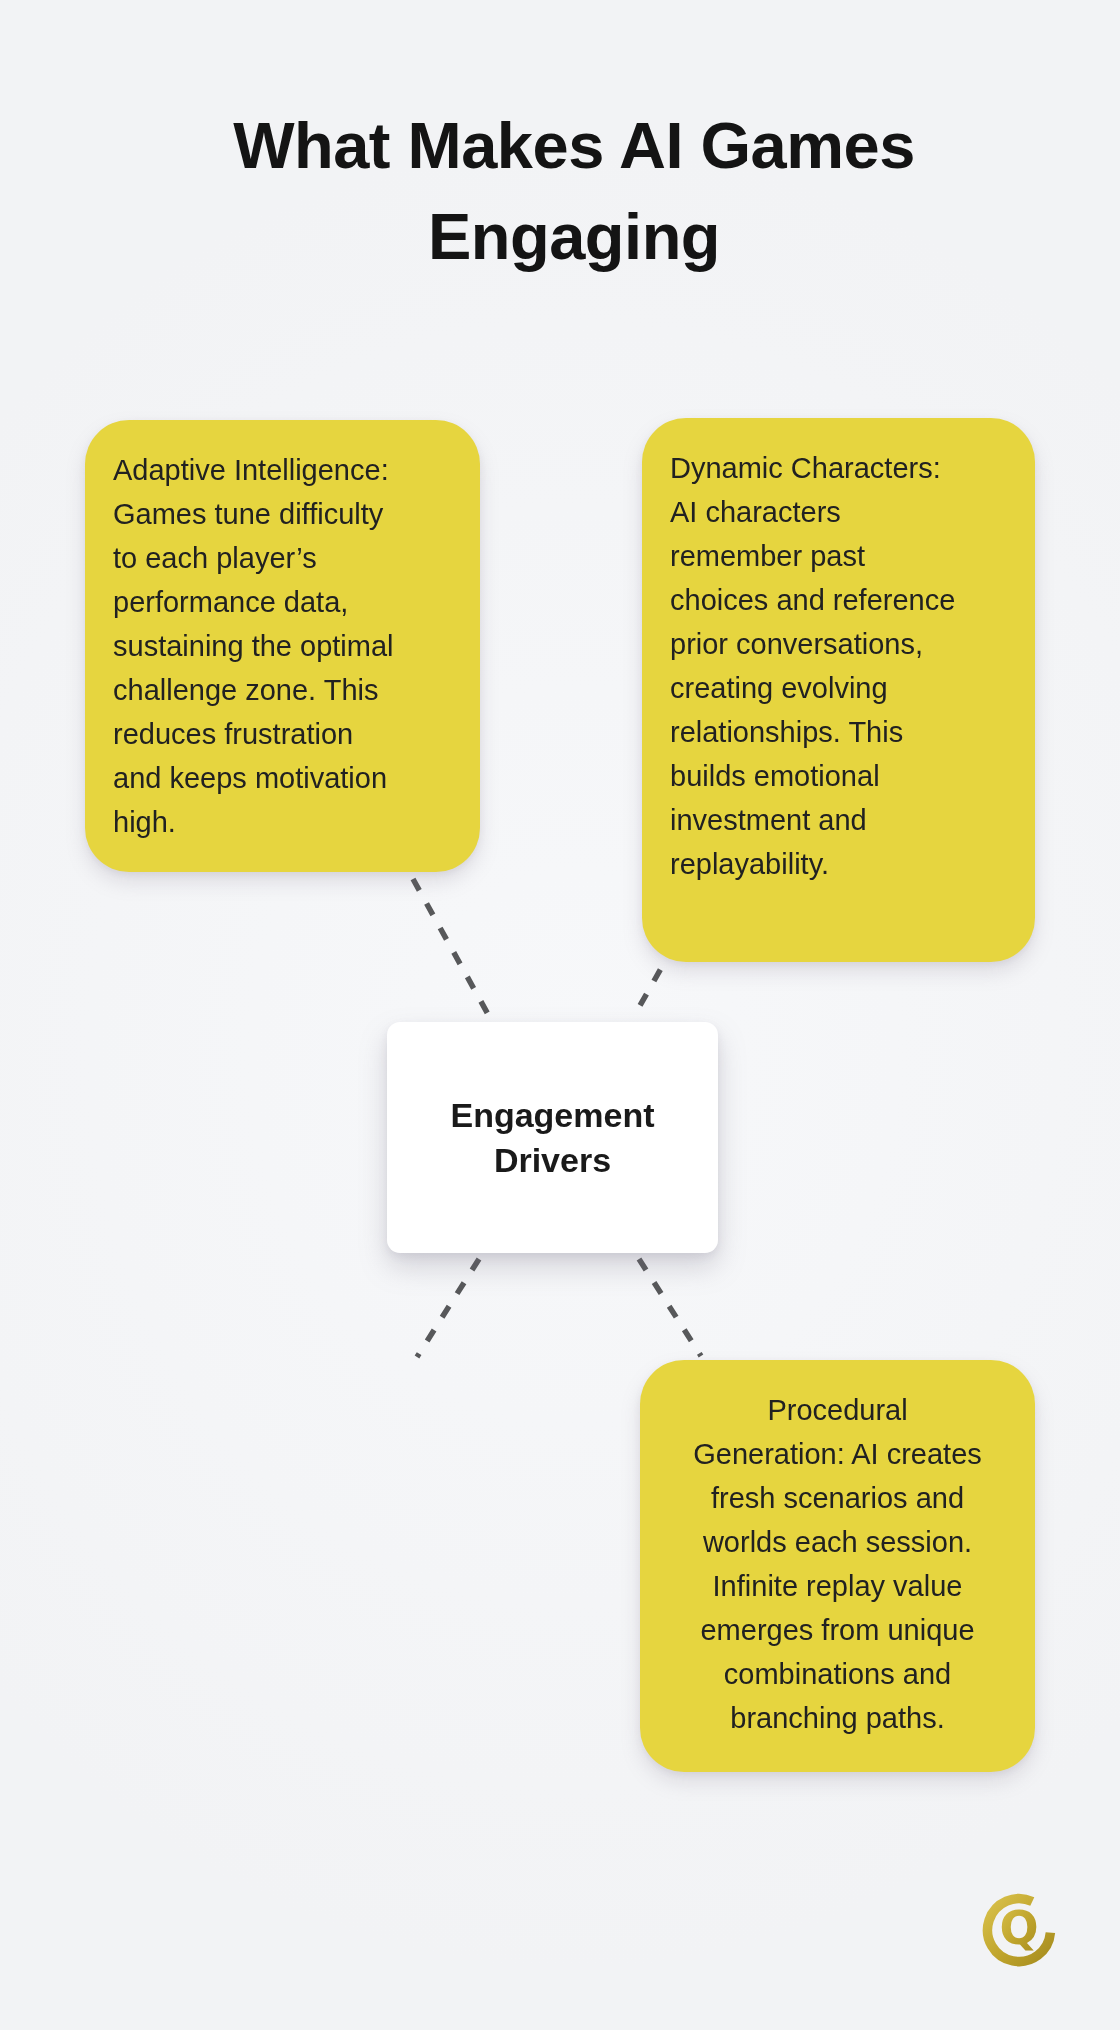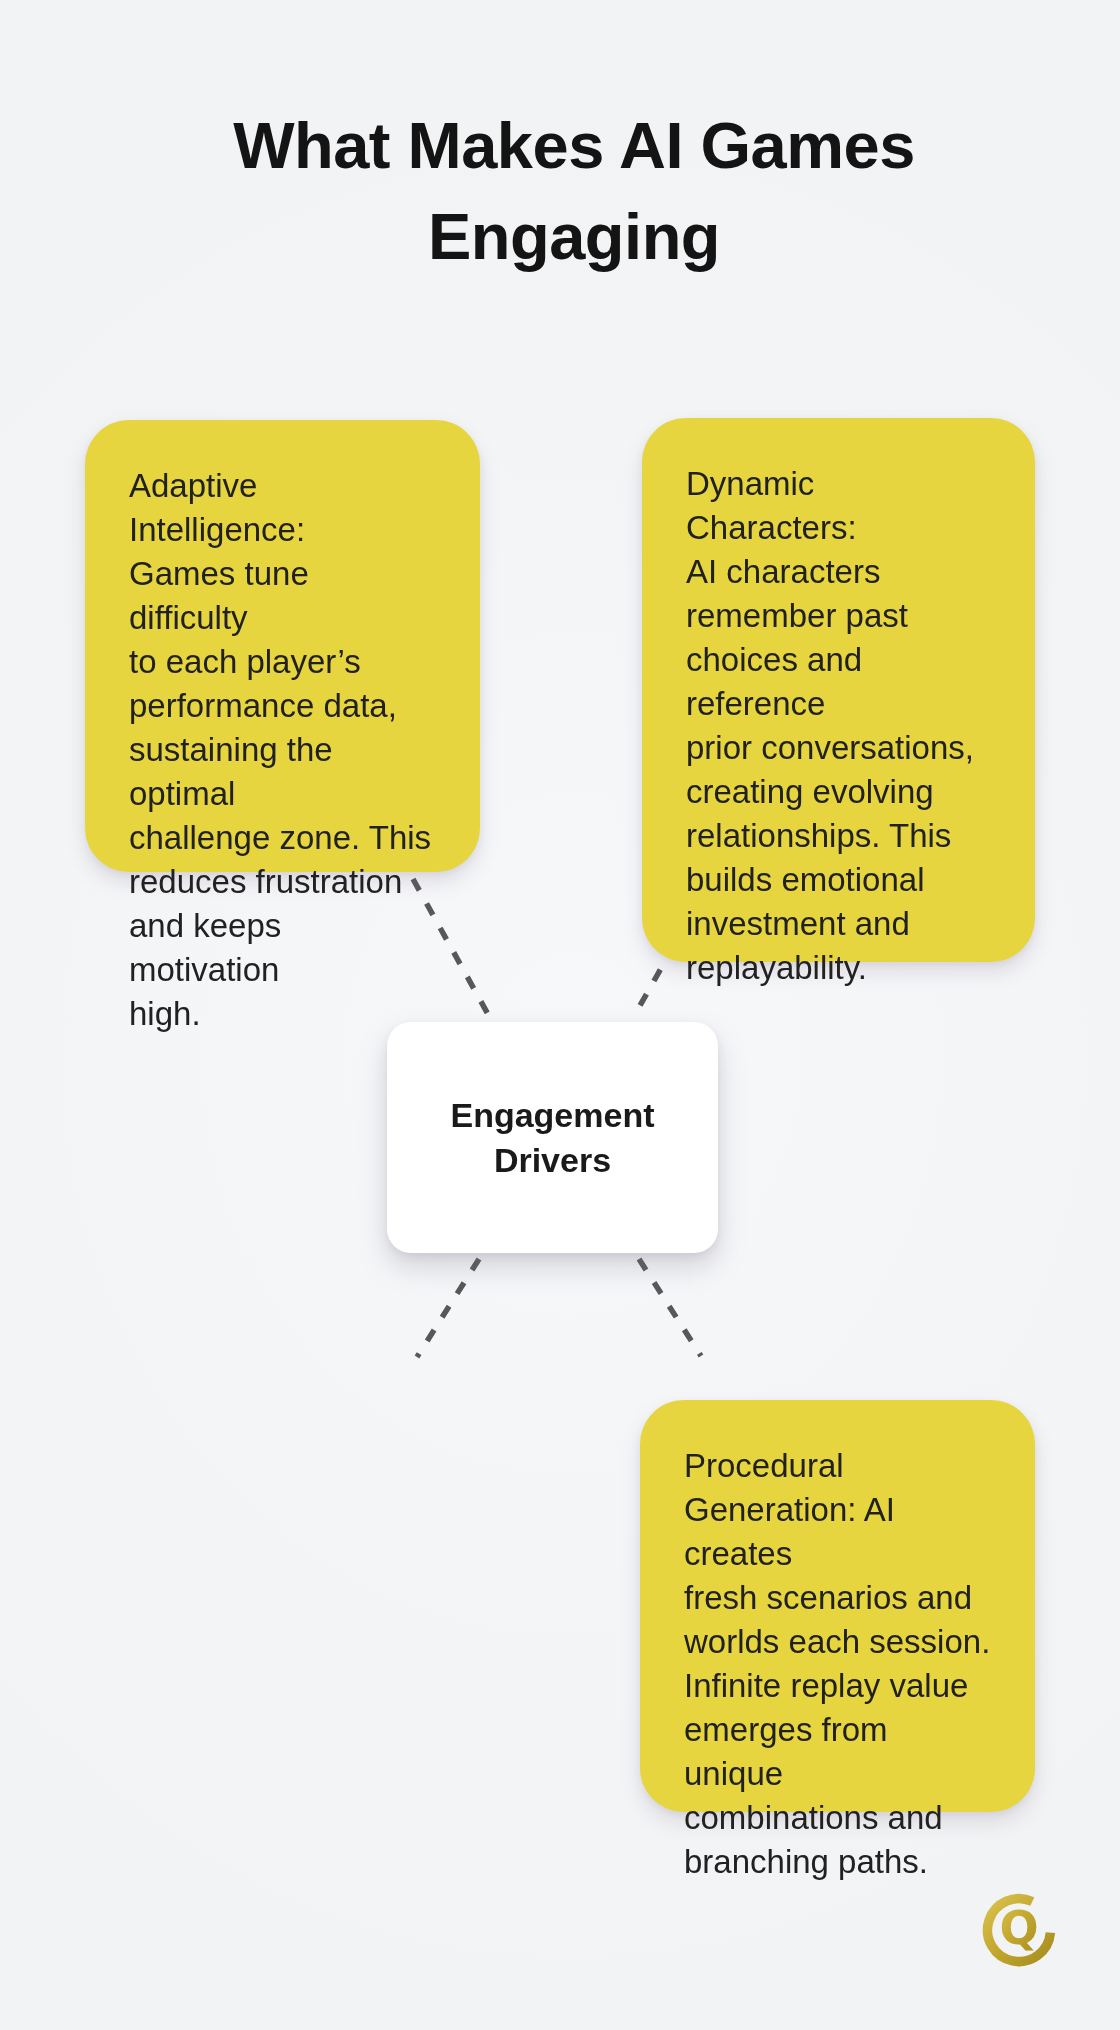--- a/index.html
+++ b/index.html
@@ -45,39 +45,39 @@
   }
   .card {
     position: absolute;
     box-sizing: border-box;
     background: #e6d53f;
     border-radius: 44px;
     padding: 28px;
     box-shadow: 0 10px 20px rgba(128, 118, 140, 0.20), 0 3px 6px rgba(128, 118, 140, 0.10);
   }
   .card p {
-    margin: 16px;
-    font-size: 33px;
+    margin: 0;
+    font-size: 29px;
     line-height: 44px;
     color: #212121;
     white-space: pre-line;
   }
   .card-tl { left: 85px;  top: 420px;  width: 395px; height: 452px; }
   .card-tr { left: 642px; top: 418px;  width: 393px; height: 544px; }
   .card-bl { left: 85px;  top: 1360px; width: 395px; height: 410px; }
-  .card-br { left: 640px; top: 1400px; width: 395px; height: 412px; }
+  .card-br { left: 640px; top: 1360px; width: 395px; height: 412px; text-align: center; }
   .center-node {
     position: absolute;
     left: 387px;
     top: 1022px;
     width: 331px;
     height: 231px;
     box-sizing: border-box;
     background: #ffffff;
-    border-radius: 24px;
+    border-radius: 13px;
     box-shadow: 0 14px 28px rgba(122, 117, 138, 0.28), 0 4px 8px rgba(122, 117, 138, 0.12);
     display: flex;
     align-items: center;
     justify-content: center;
   }
   .center-node span {
     text-align: center;
     font-size: 34px;
     font-weight: 700;
     line-height: 45px;

